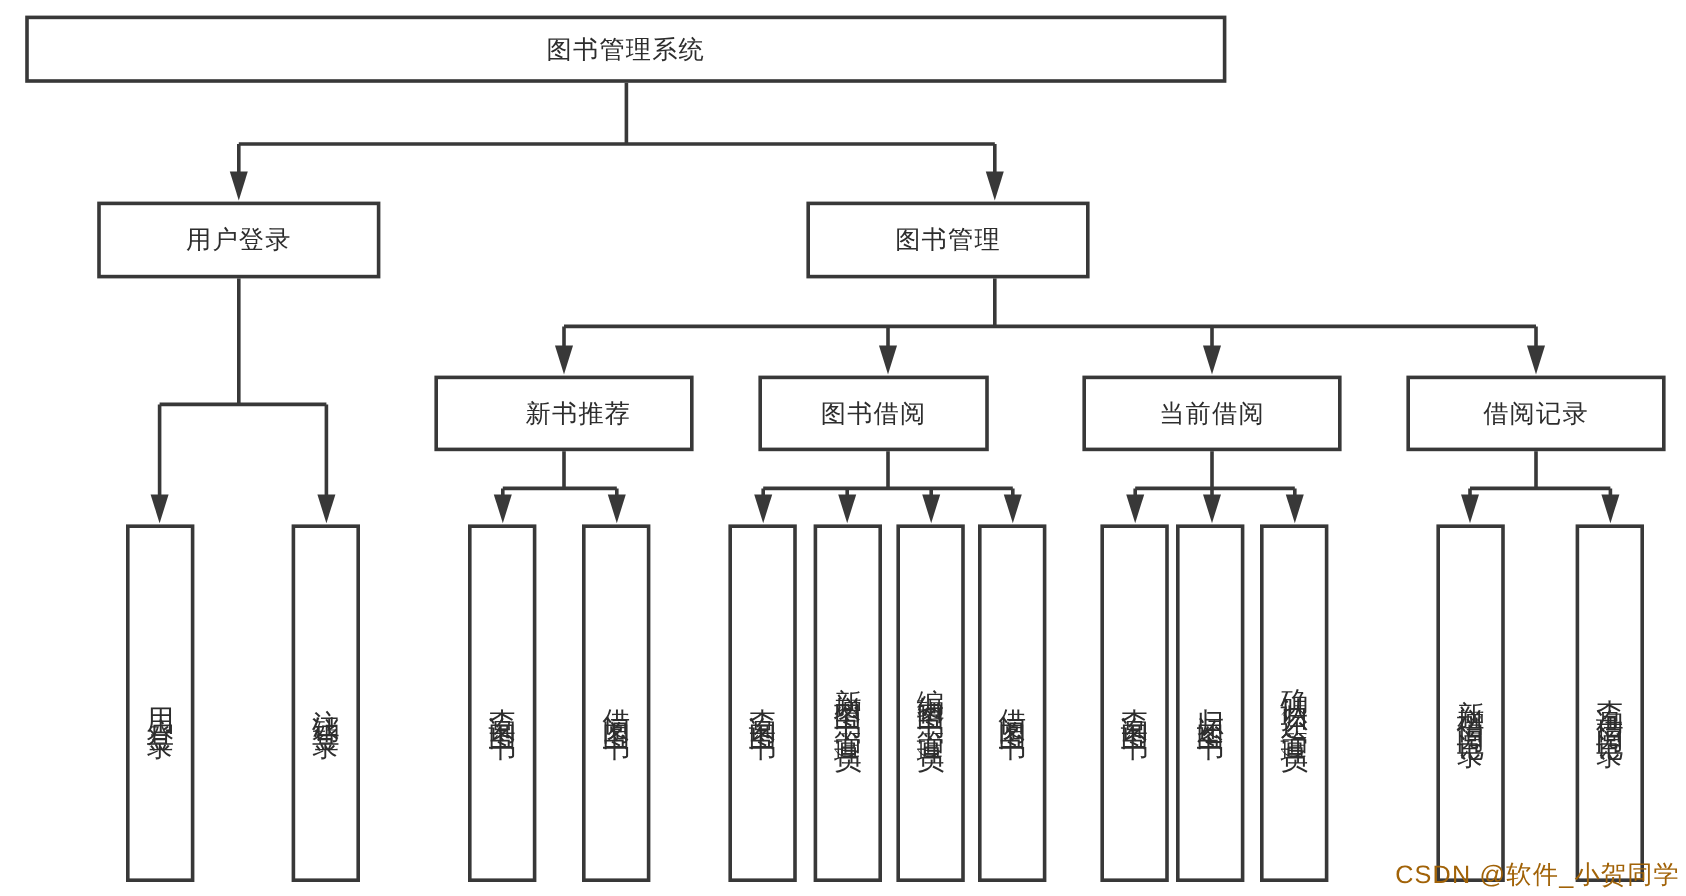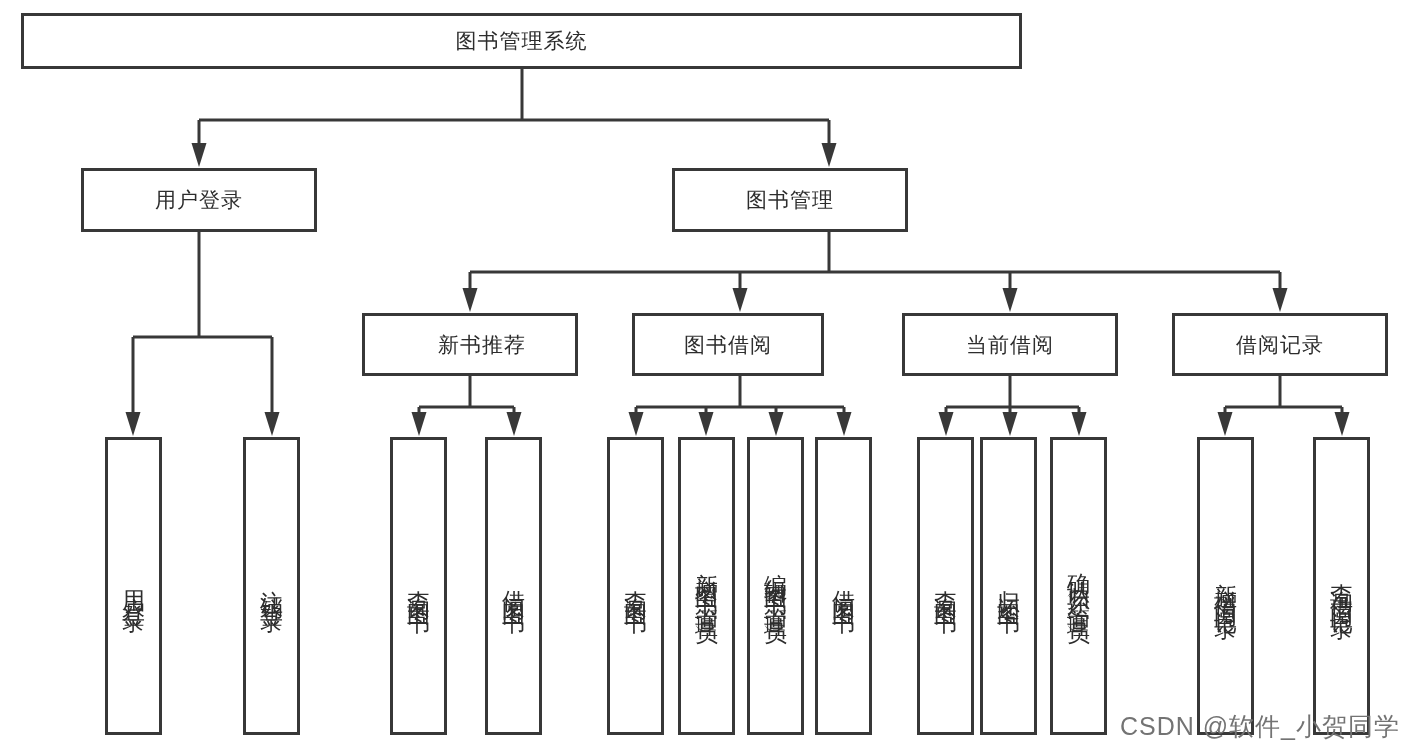--- a/index.html
+++ b/index.html
@@ -13,21 +13,21 @@
     border:3px solid #383838; color:#2d2d2d;
     display:flex; align-items:center; justify-content:center;
     font-size:21px; letter-spacing:1px; white-space:nowrap; z-index:2;
   }
   .leaf {
     writing-mode:vertical-rl; text-orientation:mixed;
     font-size:23px; letter-spacing:7px; line-height:1;
   }
   .watermark {
     position:absolute; right:5px; bottom:4px; z-index:6;
-    font-size:25px; color:#737373; letter-spacing:1px;
+    font-size:21px; color:#a16207; letter-spacing:1px;
   }
 </style>
 </head>
 <body>
 
 <div id="canvas">
 
   <svg id="wires" width="1405" height="747" viewBox="0 0 1405 747">
     <g stroke="#383838" stroke-width="3" fill="none">
 

